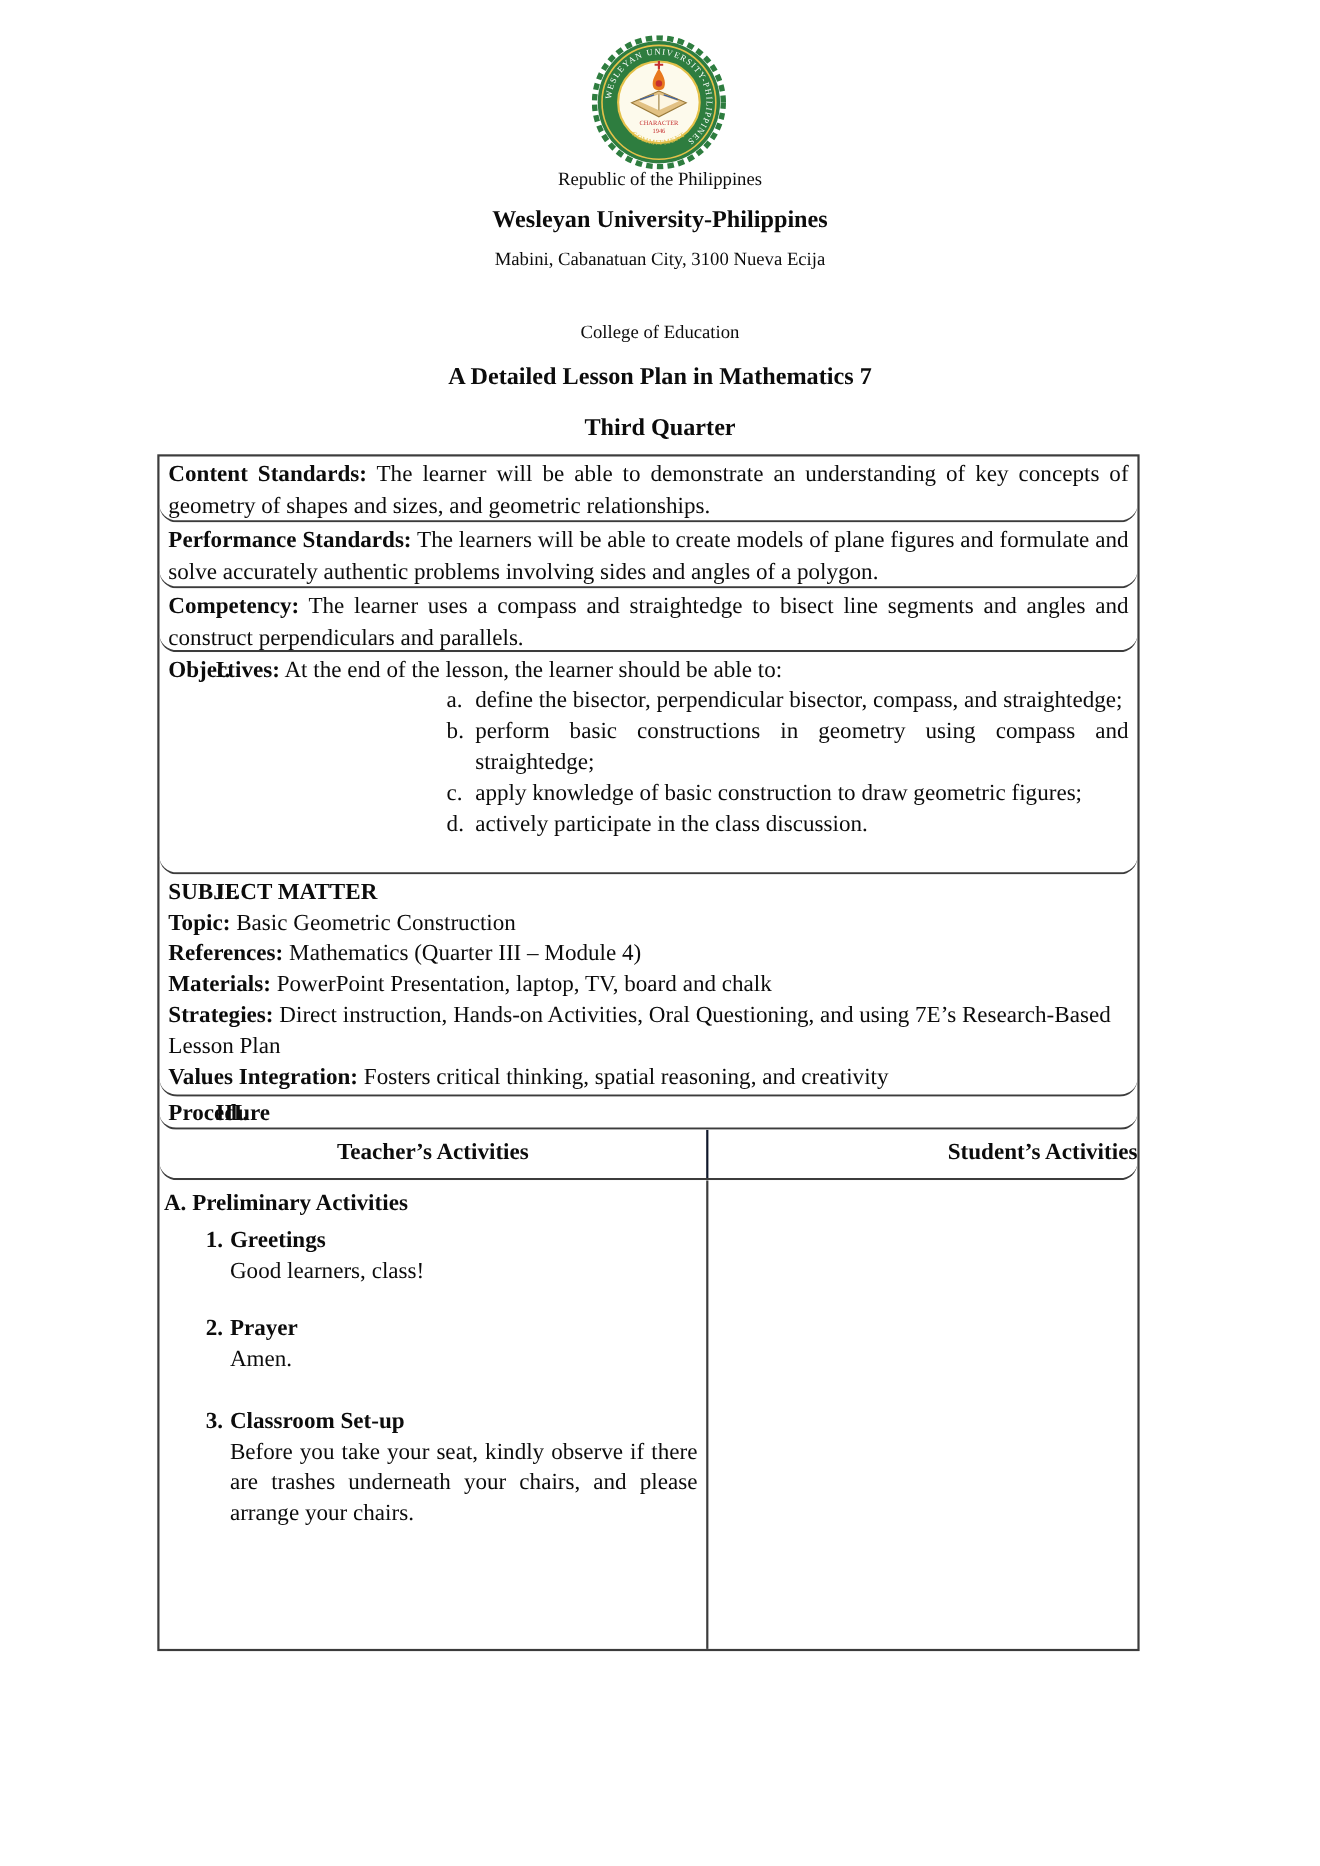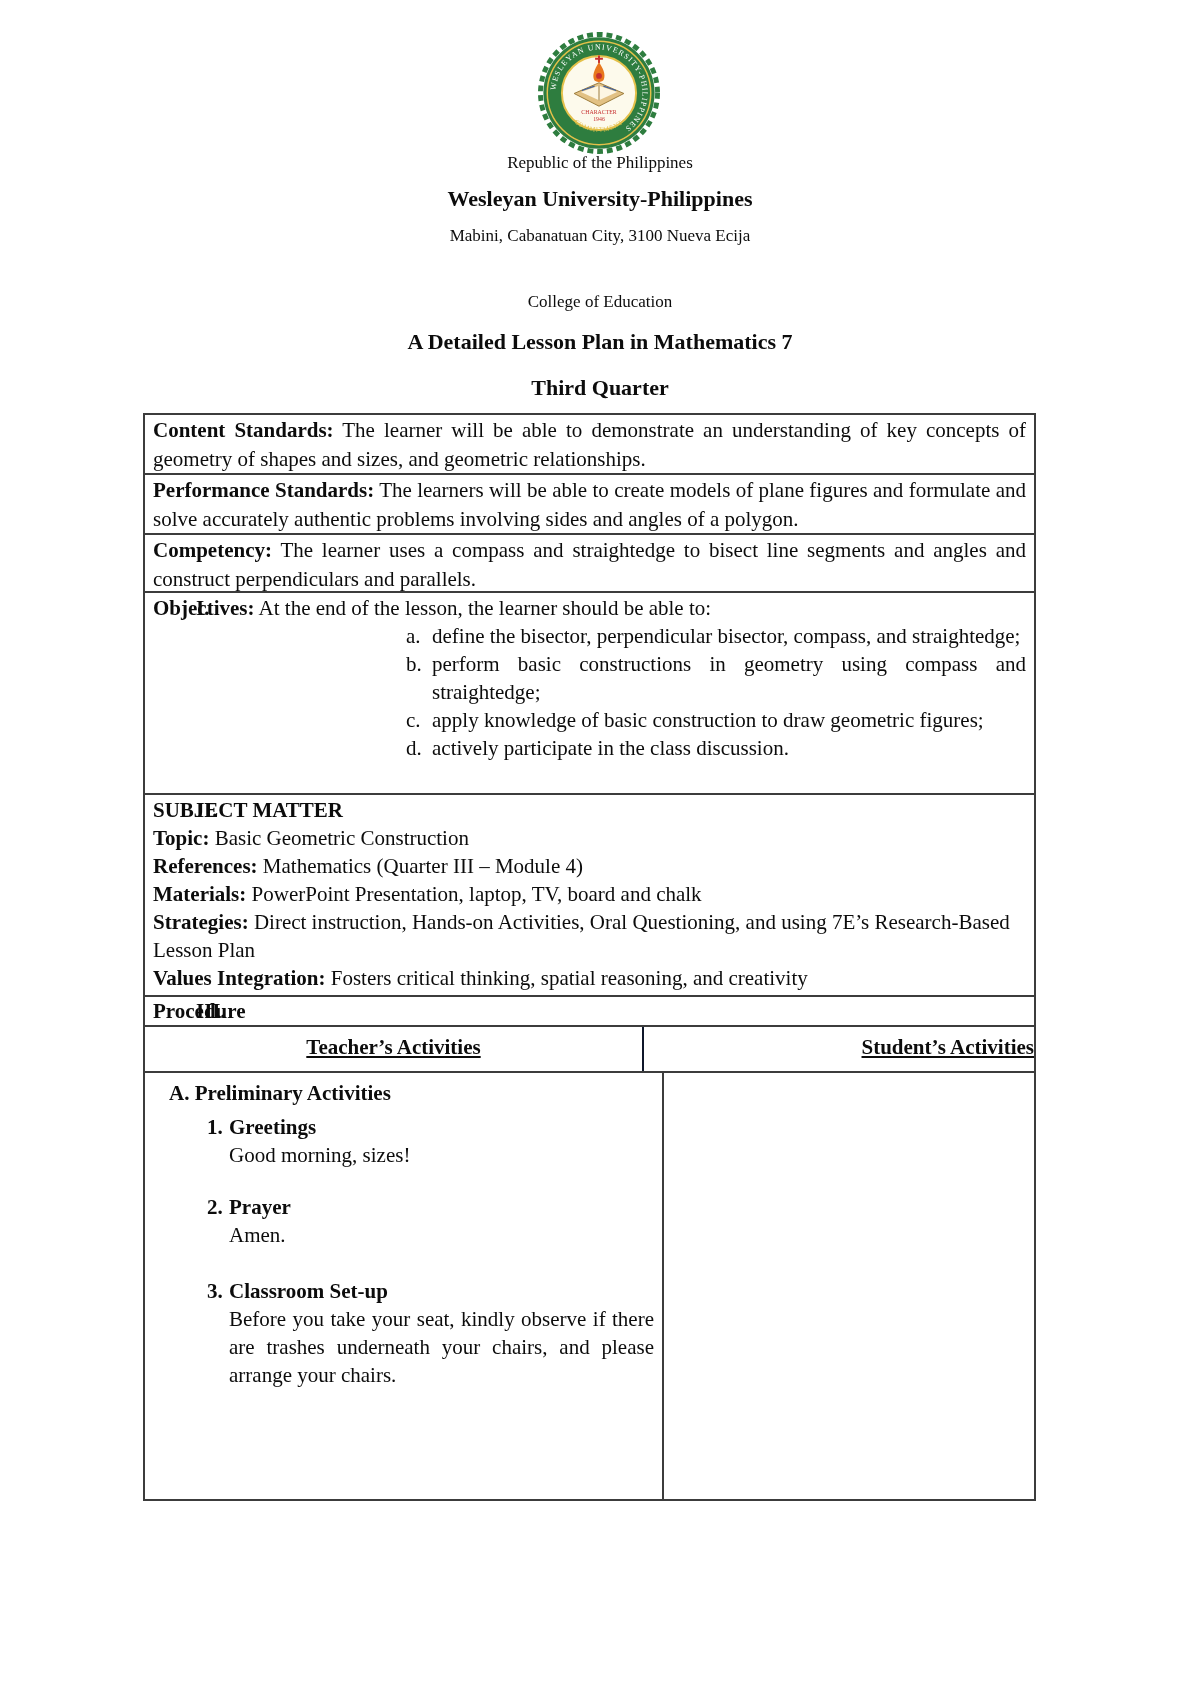--- a/index.html
+++ b/index.html
@@ -20,31 +20,31 @@
   .h-col{top:254px;margin-top:33px;}
   .h-title{top:327px;font-weight:bold;font-size:22px;}
   .h-sub{top:373px;font-weight:bold;font-size:22px;}
   
   .tbl{
     position:absolute;left:143px;top:413px;width:893px;
     border:2px solid #3c3c3c;box-sizing:border-box;
     font-size:21px;line-height:29px;
   }
   .row{position:relative;border-bottom:2px solid #3c3c3c;box-sizing:border-box;
-       padding:1px 8px;overflow:hidden;}
-  .row:last-child{border-bottom:none;margin-left:20px;}
+       padding:1px 8px;overflow:hidden;border-radius:16px;}
+  .row:last-child{border-bottom:none;}
   .row p{margin:0;}
   .just{text-align:justify;}
   .r1{height:60px;}
   .r2{height:60px;}
   .r3{height:58px;}
   .r4{height:202px;line-height:28px;}
   .r5{height:202px;line-height:28px;}
   .r6{height:30px;line-height:27px;}
-  .r7{height:46px;padding:0;text-decoration:underline;}
+  .r7{height:46px;padding:0;}
   .r8{height:426px;padding:0;line-height:28px;}
   .numeral{position:absolute;left:51px;font-weight:bold;}
   .indent{margin-left:118px;}
   .bold{font-weight:bold;}
   .obj-item{position:relative;padding-left:279px;padding-right:0;text-align:justify;}
   .obj-marker{position:absolute;left:253px;}
   
   .cols{display:flex;height:100%;}
   .cell-t{width:497px;text-align:center;font-weight:bold;padding-top:6px;box-sizing:border-box;}
   .cell-s{flex:1;border-left:2px solid #0f172a;text-align:right;font-weight:bold;padding-top:6px;box-sizing:border-box;}
@@ -160,21 +160,21 @@
     </div>
 
     <div class="row r8">
       <div class="cols">
         <div class="body-t">
           <div class="prelim-heading">A. Preliminary Activities</div>
 
           <div class="pitem mt-item1">
             <span class="pnum">1.</span>
             <div class="ptitle">Greetings</div>
-            <p class="pbody">Good morning, sizes!</p>
+            <p class="pbody">Good learners, class!</p>
           </div>
 
           <div class="pitem mt-item2">
             <span class="pnum">2.</span>
             <div class="ptitle">Prayer</div>
             <p class="pbody amen">Amen.</p>
           </div>
 
           <div class="pitem mt-item3">
             <span class="pnum">3.</span>

